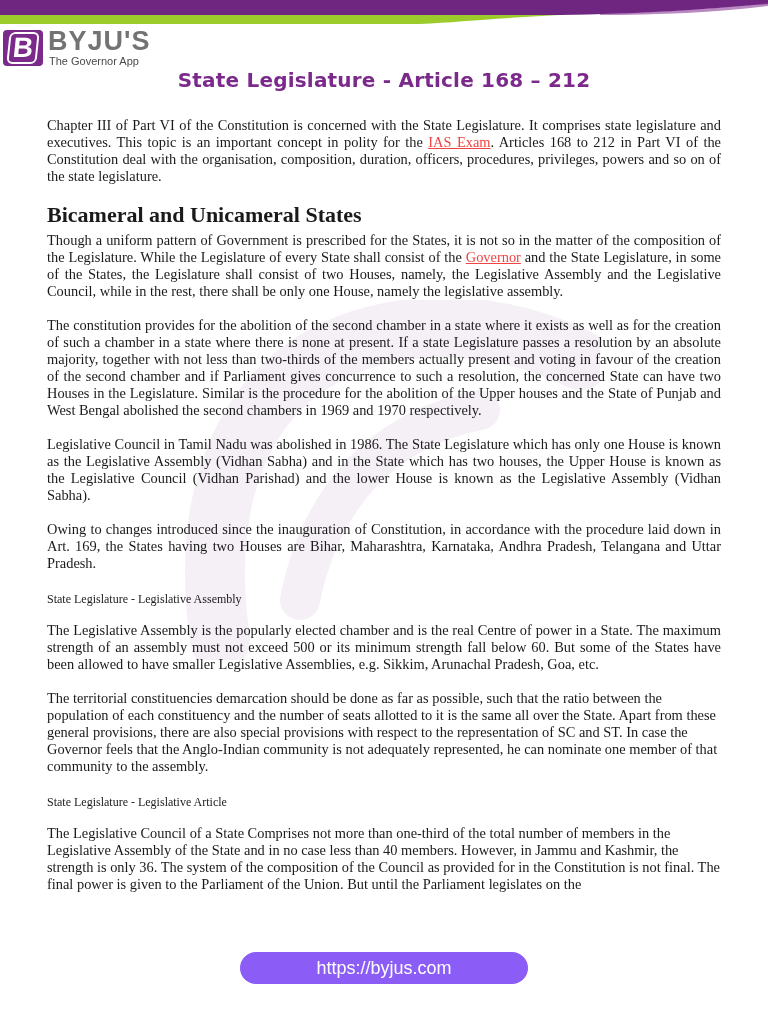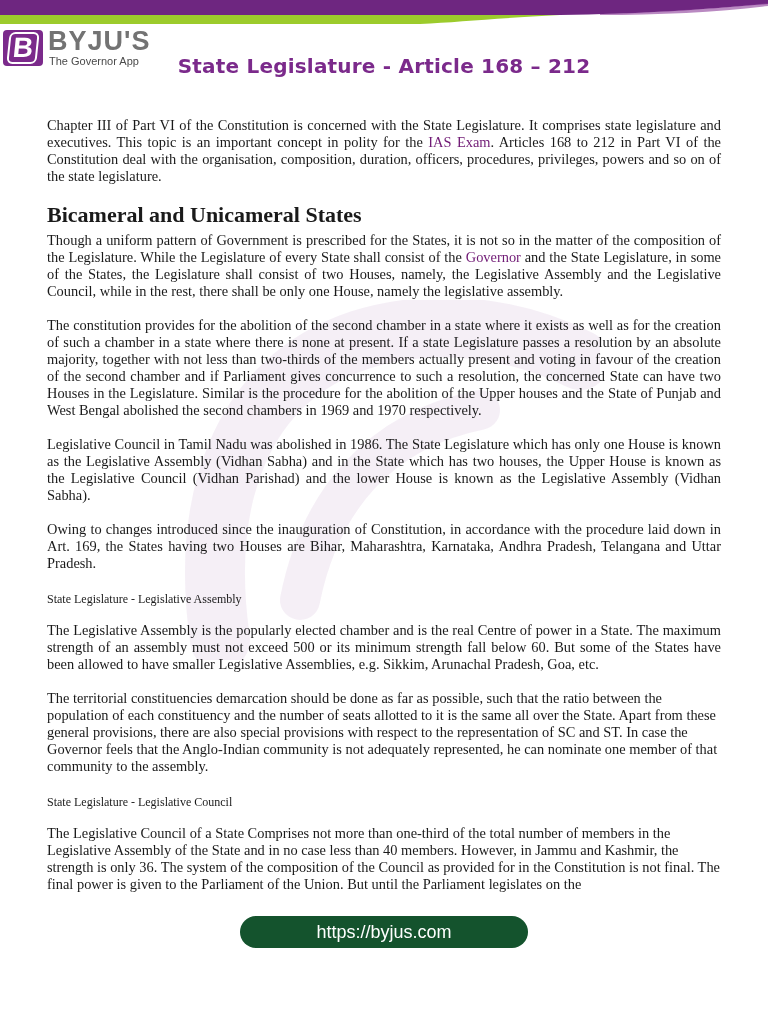--- a/index.html
+++ b/index.html
@@ -9,33 +9,33 @@
     .banner { position: absolute; left: 0; top: 0; width: 768px; height: 26px; }
     .banner svg { display: block; }
 
     .logo { position: absolute; left: 3px; top: 28px; display: flex; align-items: center; }
     .logo-mark { width: 40px; height: 36px; background: #7b2a8b; border-radius: 4px; display: flex; align-items: center; justify-content: center; }
     .logo-mark span { color: #ffffff; font-family: "Liberation Sans", sans-serif; font-weight: bold; font-size: 28px; line-height: 1; border: 2px solid #ffffff; border-radius: 6px; padding: 0 3px; transform: skewX(-6deg); }
     .logo-text { margin-left: 5px; display: flex; flex-direction: column; }
     .logo-name { font-family: "Liberation Sans", sans-serif; font-weight: bold; font-size: 27px; line-height: 26px; color: #737373; letter-spacing: 1px; }
     .logo-tag { font-family: "Liberation Sans", sans-serif; font-size: 11px; color: #4a4a4a; margin-top: 1px; margin-left: 1px; }
 
-    .title { position: absolute; left: 0; width: 768px; top: 54px; text-align: center; font-family: "DejaVu Sans", sans-serif; font-weight: bold; font-size: 20px; color: #7b2a8b; letter-spacing: 0.2px; }
+    .title { position: absolute; left: 0; width: 768px; top: 68px; text-align: center; font-family: "DejaVu Sans", sans-serif; font-weight: bold; font-size: 20px; color: #7b2a8b; letter-spacing: 0.2px; }
     .title span { display: inline-block; transform: translateX(0px); }
 
     .watermark { position: absolute; left: 180px; top: 300px; width: 420px; height: 360px; pointer-events: none; opacity: 0.07; }
 
     .content { position: absolute; left: 47px; top: 117px; width: 674px; font-size: 14.4px; line-height: 17px; }
     .content p { text-align: justify; margin-bottom: 17px; }
     .content p.nojust { text-align: left; }
-    .content a { color: #701a75; }
+    .content a { color: #ef4444; text-decoration: underline; }
     .h2 { font-size: 22px; font-weight: bold; line-height: 26px; margin-top: 0px; margin-bottom: 4px; }
     .h3 { font-size: 12px; font-weight: normal; line-height: 20px; margin-bottom: 13px; }
 
-    .footer-pill { position: absolute; left: 240px; top: 916px; width: 288px; height: 32px; background: #14532d; border-radius: 16px; display: flex; align-items: center; justify-content: center; }
+    .footer-pill { position: absolute; left: 240px; top: 952px; width: 288px; height: 32px; background: #8b5cf6; border-radius: 16px; display: flex; align-items: center; justify-content: center; }
     .footer-pill span { color: #ffffff; font-family: "Liberation Sans", sans-serif; font-size: 18px; }
   </style>
 </head>
 <body>
 
 <div class="banner">
   <svg width="768" height="26" viewBox="0 0 768 26">
     <path d="M0 0 H768 V4 C700 10 640 14 560 15 L0 15 Z" fill="#6e2680"></path>
     <path d="M0 15 H560 C500 18 460 22 420 24 L0 24 Z" fill="#9ccb2c"></path>
     <path d="M600 14 C660 12 720 8 768 3 V6 C720 12 660 15 600 15 Z" fill="#8a3a98" opacity="0.6"></path>
@@ -67,19 +67,19 @@
   <div class="h2">Bicameral and Unicameral States</div>
   <p><span>Though a uniform pattern of Government is prescribed for the States, it is not so in the matter of the composition of the Legislature. While the Legislature of every State shall consist of the </span><a>Governor</a><span> and the State Legislature, in some of the States, the Legislature shall consist of two Houses, namely, the Legislative Assembly and the Legislative Council, while in the rest, there shall be only one House, namely the legislative assembly.</span></p>
   <p>The constitution provides for the abolition of the second chamber in a state where it exists as well as for the creation of such a chamber in a state where there is none at present. If a state Legislature passes a resolution by an absolute majority, together with not less than two-thirds of the members actually present and voting in favour of the creation of the second chamber and if Parliament gives concurrence to such a resolution, the concerned State can have two Houses in the Legislature. Similar is the procedure for the abolition of the Upper houses and the State of Punjab and West Bengal abolished the second chambers in 1969 and 1970 respectively.</p>
   <p>Legislative Council in Tamil Nadu was abolished in 1986. The State Legislature which has only one House is known as the Legislative Assembly (Vidhan Sabha) and in the State which has two houses, the Upper House is known as the Legislative Council (Vidhan Parishad) and the lower House is known as the Legislative Assembly (Vidhan Sabha).</p>
   <p>Owing to changes introduced since the inauguration of Constitution, in accordance with the procedure laid down in Art. 169, the States having two Houses are Bihar, Maharashtra, Karnataka, Andhra Pradesh, Telangana and Uttar Pradesh.</p>
 
   <div class="h3">State Legislature - Legislative Assembly</div>
   <p>The Legislative Assembly is the popularly elected chamber and is the real Centre of power in a State. The maximum strength of an assembly must not exceed 500 or its minimum strength fall below 60. But some of the States have been allowed to have smaller Legislative Assemblies, e.g. Sikkim, Arunachal Pradesh, Goa, etc.</p>
   <p class="nojust">The territorial constituencies demarcation should be done as far as possible, such that the ratio between the population of each constituency and the number of seats allotted to it is the same all over the State. Apart from these general provisions, there are also special provisions with respect to the representation of SC and ST. In case the Governor feels that the Anglo-Indian community is not adequately represented, he can nominate one member of that community to the assembly.</p>
 
-  <div class="h3">State Legislature - Legislative Council</div>
+  <div class="h3">State Legislature - Legislative Article</div>
   <p class="nojust">The Legislative Council of a State Comprises not more than one-third of the total number of members in the Legislative Assembly of the State and in no case less than 40 members. However, in Jammu and Kashmir, the strength is only 36. The system of the composition of the Council as provided for in the Constitution is not final. The final power is given to the Parliament of the Union. But until the Parliament legislates on the</p>
 </div>
 
 <div class="footer-pill">
   <span>https://byjus.com</span>
 </div>
 
 </body></html>

